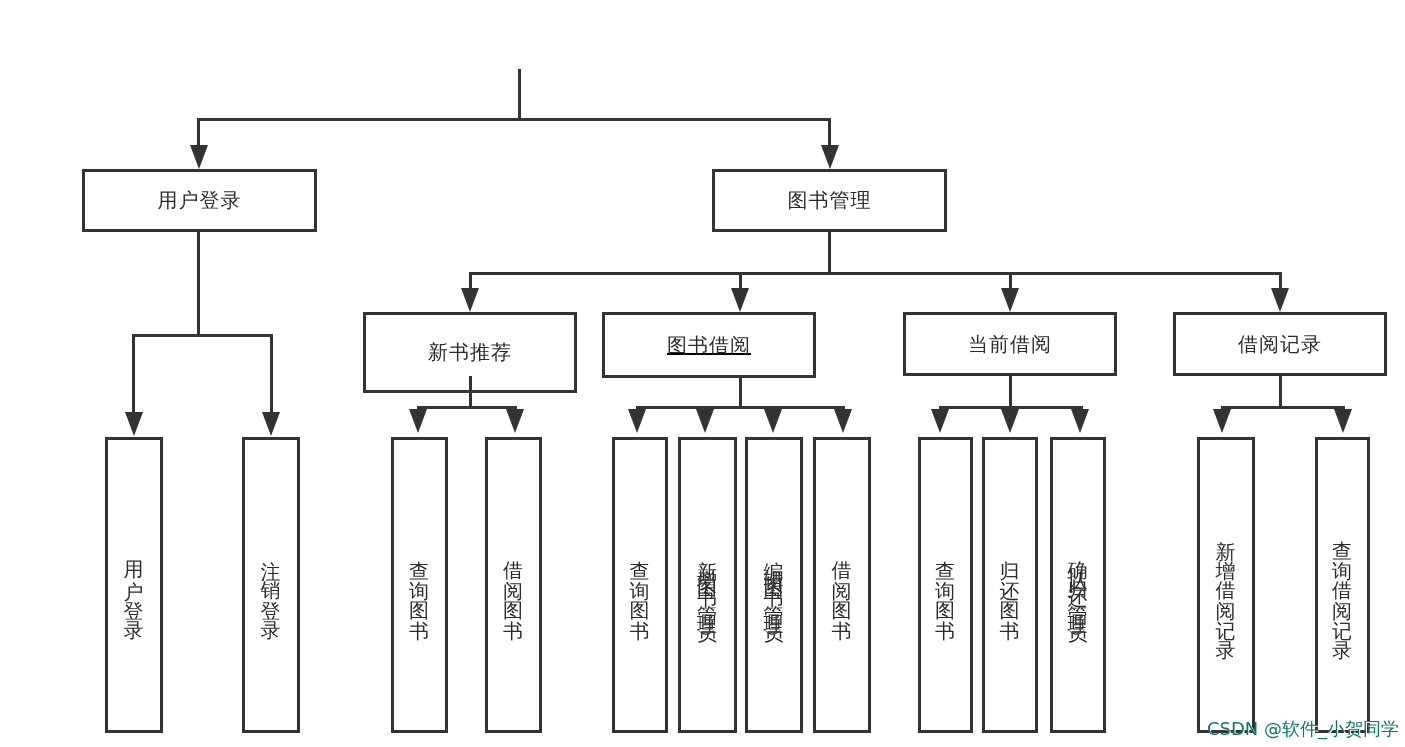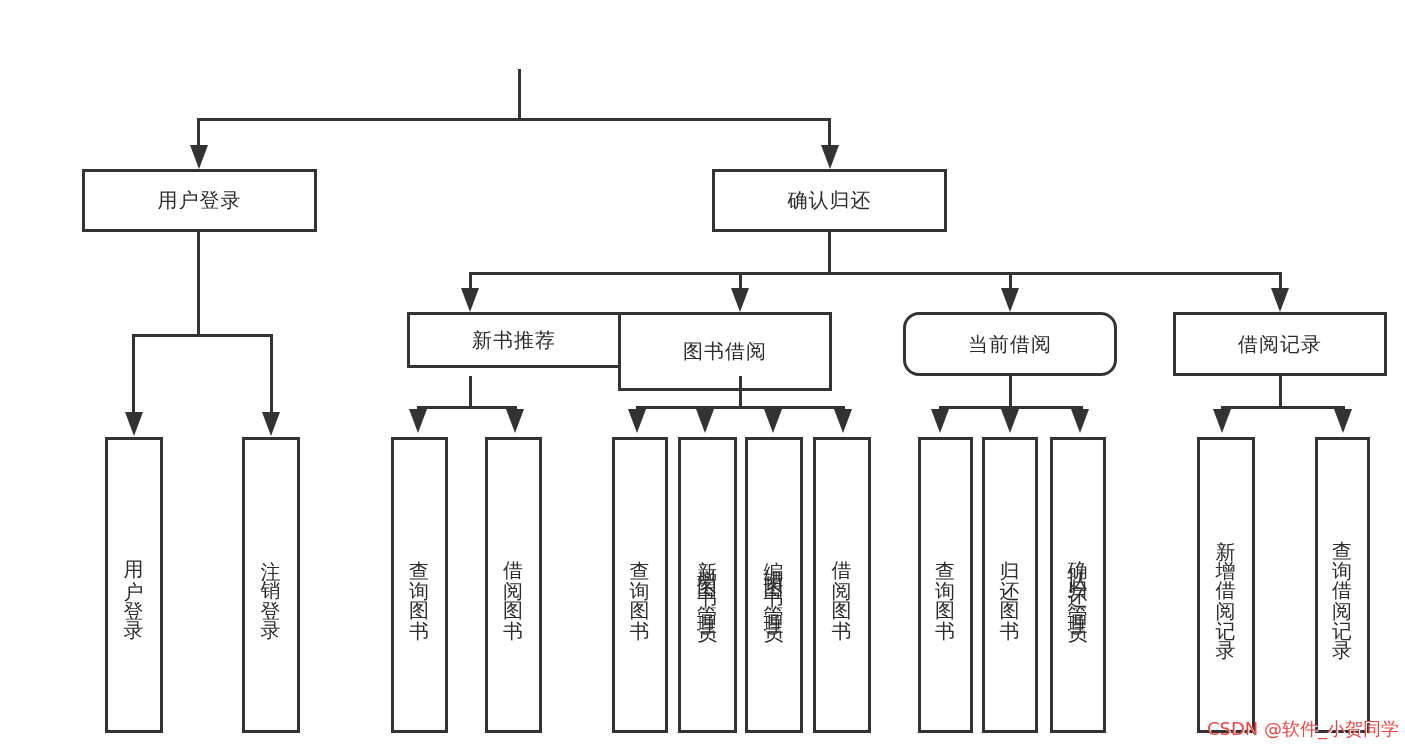--- a/index.html
+++ b/index.html
@@ -56,21 +56,21 @@
     height: 0;
     border-left: 9px solid transparent;
     border-right: 9px solid transparent;
     border-top: 24px solid #333333;
   }
   .watermark {
     position: absolute;
     right: 6px;
     bottom: 6px;
     font-size: 18px;
-    color: #ef4444;
+    color: #0f766e;
     text-shadow: 1px 1px 0 #ffffff;
     white-space: nowrap;
   }
 </style>
 </head>
 <body>
 
 <div id="stage">
 
 
@@ -78,48 +78,48 @@
   <div class="hline" style="left:197px; top:118px; width:634px; height:3px;"></div>
   <div class="vline" style="left:197px; top:118px; width:3px; height:30px;"></div>
   <div class="arrow" style="left:190px; top:145px;"></div>
   <div class="vline" style="left:828px; top:118px; width:3px; height:30px;"></div>
   <div class="arrow" style="left:821px; top:145px;"></div>
 
   <div class="node" style="left:82px; top:169px; width:235px; height:63px;">
     <span class="node-label">用户登录</span>
   </div>
   <div class="node" style="left:712px; top:169px; width:235px; height:63px;">
-    <span class="node-label">确认归还</span>
+    <span class="node-label">图书管理</span>
   </div>
 
   <div class="vline" style="left:197px; top:232px; width:3px; height:105px;"></div>
   <div class="hline" style="left:132px; top:334px; width:141px; height:3px;"></div>
   <div class="vline" style="left:132px; top:334px; width:3px; height:78px;"></div>
   <div class="arrow" style="left:125px; top:412px;"></div>
   <div class="vline" style="left:270px; top:334px; width:3px; height:78px;"></div>
   <div class="arrow" style="left:262px; top:412px;"></div>
 
   <div class="vline" style="left:828px; top:232px; width:3px; height:43px;"></div>
   <div class="hline" style="left:469px; top:272px; width:813px; height:3px;"></div>
   <div class="vline" style="left:469px; top:272px; width:3px; height:18px;"></div>
   <div class="arrow" style="left:461px; top:288px;"></div>
   <div class="vline" style="left:739px; top:272px; width:3px; height:18px;"></div>
   <div class="arrow" style="left:731px; top:288px;"></div>
   <div class="vline" style="left:1009px; top:272px; width:3px; height:18px;"></div>
   <div class="arrow" style="left:1001px; top:288px;"></div>
   <div class="vline" style="left:1279px; top:272px; width:3px; height:18px;"></div>
   <div class="arrow" style="left:1271px; top:288px;"></div>
 
-  <div class="node" style="left:363px; top:312px; width:214px; height:56px;margin-left:44px;">
+  <div class="node" style="left:363px; top:312px; width:214px; height:81px;">
     <span class="node-label">新书推荐</span>
   </div>
-  <div class="node" style="left:618px; top:312px; width:214px; height:79px;">
+  <div class="node" style="left:602px; top:312px; width:214px; height:66px;text-decoration:underline;">
     <span class="node-label">图书借阅</span>
   </div>
-  <div class="node" style="left:903px; top:312px; width:214px; height:64px;border-radius:16px;">
+  <div class="node" style="left:903px; top:312px; width:214px; height:64px;">
     <span class="node-label">当前借阅</span>
   </div>
   <div class="node" style="left:1173px; top:312px; width:214px; height:64px;font-family:Liberation Mono, monospace;">
     <span class="node-label">借阅记录</span>
   </div>
 
   <div class="vline" style="left:469px; top:376px; width:3px; height:33px;"></div>
   <div class="hline" style="left:417px; top:406px; width:100px; height:3px;"></div>
   <div class="arrow" style="left:409px; top:409px;"></div>
   <div class="arrow" style="left:506px; top:409px;"></div>

